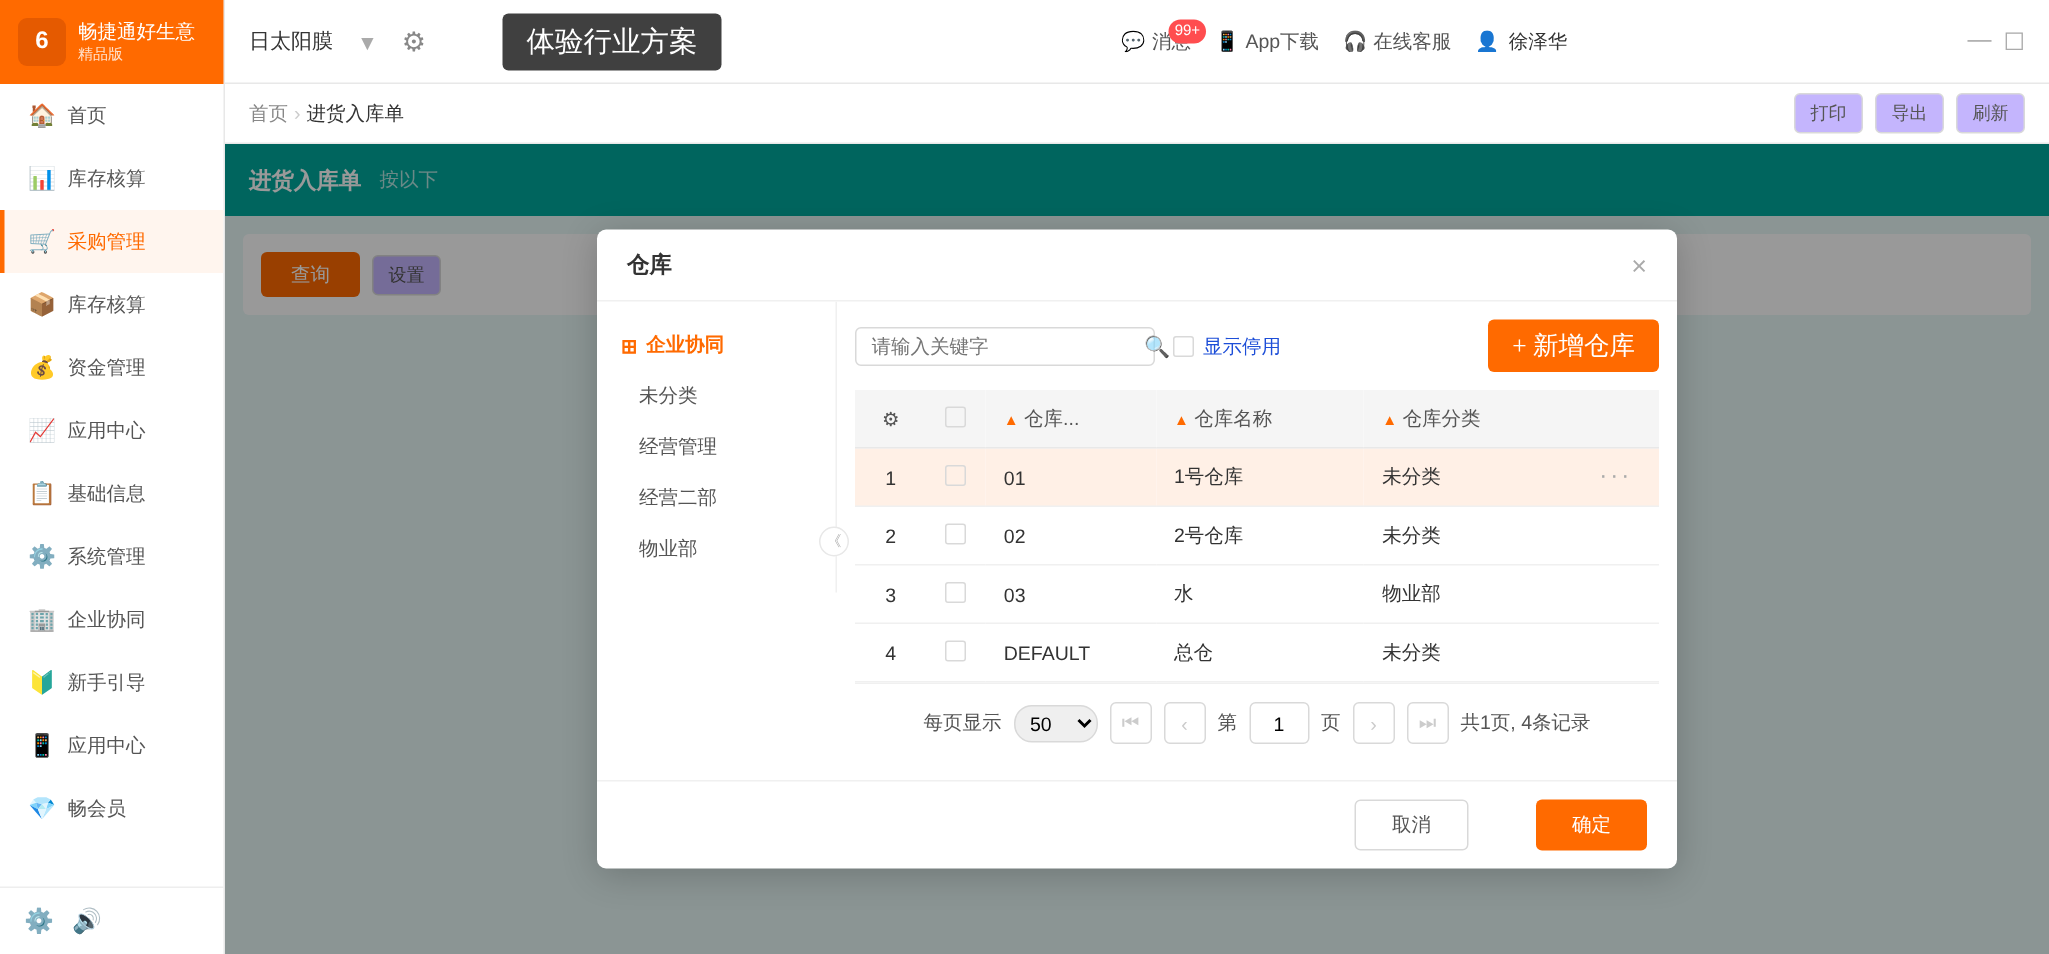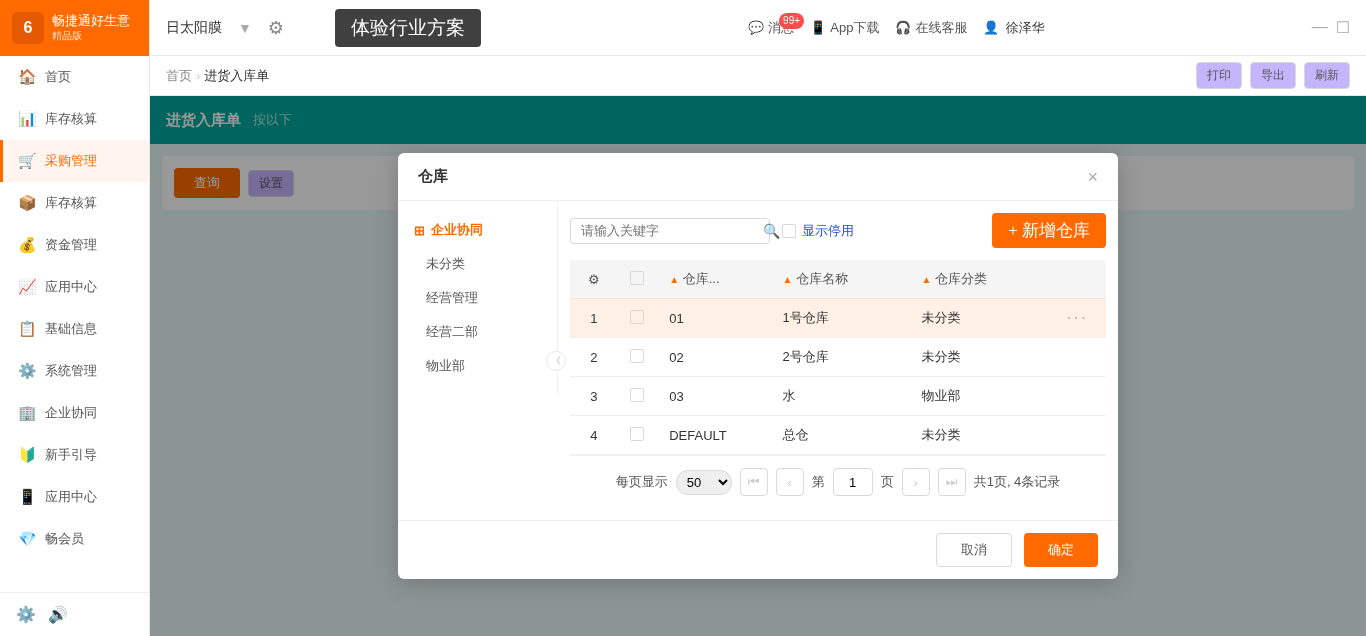--- a/index.html
+++ b/index.html
@@ -200,21 +200,21 @@
     .dialog-footer {
       padding: 12px 20px; border-top: 1px solid #f0f0f0;
       display: flex; justify-content: flex-end; gap: 12px;
     }
     .btn-cancel {
       padding: 7px 24px; border: 1px solid #d9d9d9; border-radius: 4px;
       background: #fff; cursor: pointer; font-size: 13px; color: #555;
     }
     .btn-confirm {
       padding: 7px 24px; background: #ff6a00; color: #fff;
-      border: none; border-radius: 4px; cursor: pointer; font-size: 13px;
+      border: none; border-radius: 4px; cursor: pointer; font-size: 13px; margin-left: 33px;
     }
 
     
     .win-controls { display: flex; gap: 8px; margin-left: auto; }
     .win-btn { font-size: 16px; color: #aaa; cursor: pointer; }
   </style>
 </head>
 <body>
 
 <div class="sidebar">

